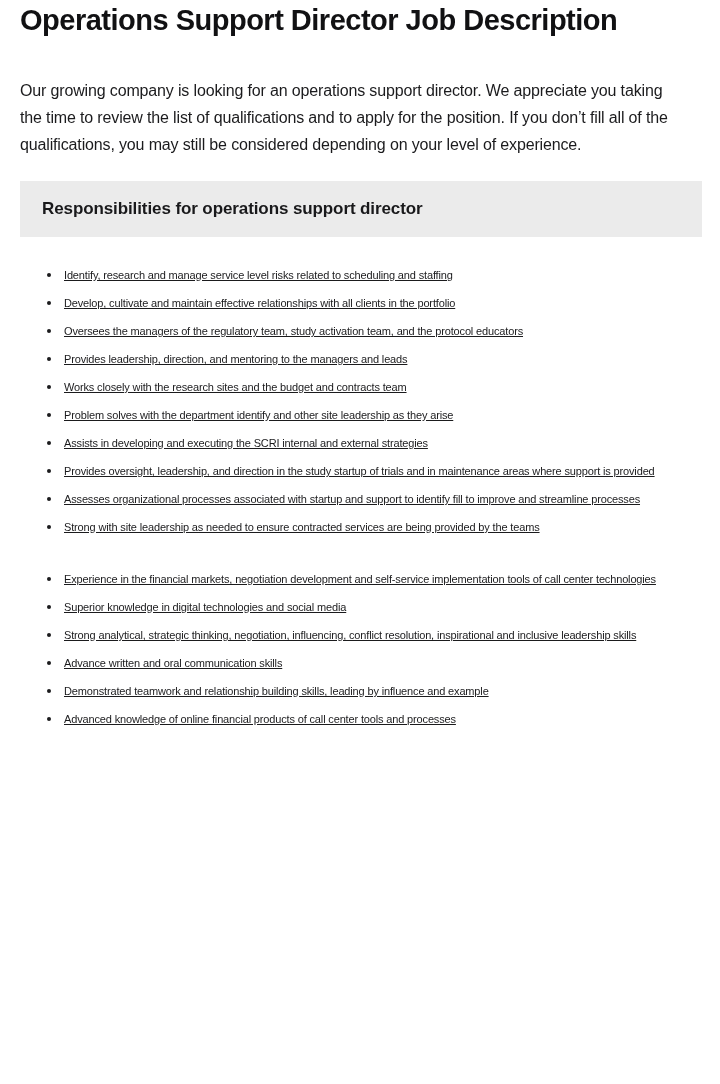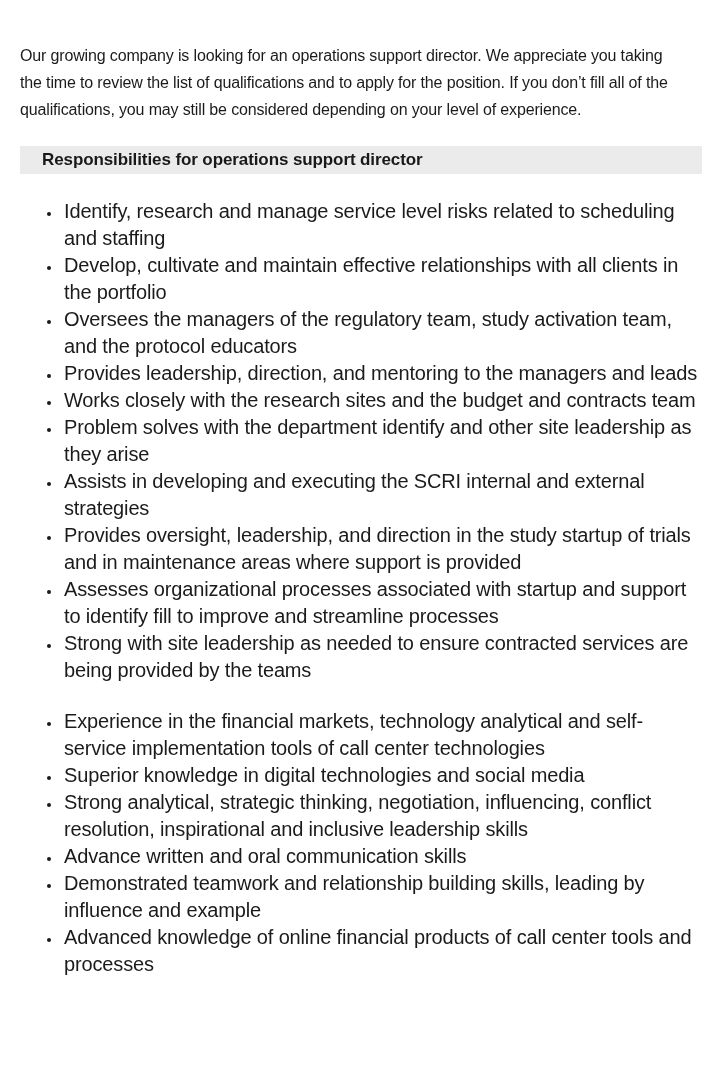--- a/index.html
+++ b/index.html
@@ -34,55 +34,57 @@
     font-size: 16px;
     line-height: 27px;
     letter-spacing: -0.15px;
     max-width: 668px;
   }
   .section {
     margin: 0;
   }
   .section-heading {
     margin-top: 23px;
-    height: 28px;
+    height: 56px;
     background: #ebebeb;
     display: flex;
     align-items: center;
     padding-left: 22px;
     box-sizing: border-box;
   }
   .section-heading-label {
     font-size: 17px;
     font-weight: 700;
     letter-spacing: -0.1px;
     color: #19191b;
   }
   ul.bullet-list {
     margin: 24px 0 16px 0;
     padding: 0 0 0 42px;
     list-style: disc outside;
   }
   ul.bullet-list li {
-    font-size: 20px;
+    font-size: 11px;
     line-height: 27px;
     letter-spacing: -0.15px;
     padding-left: 2px;
     max-width: 636px;
+    text-decoration: underline;
   }
   ul.bullet-list li::marker {
     font-size: 13px;
     color: #1b1b1d;
   }
 </style>
 </head>
 <body>
 
 <main class="page">
 
+  <h1 class="page-title">Operations Support Director Job Description</h1>
 
   <p class="intro">Our growing company is looking for an operations support director. We appreciate you taking the time to review the list of qualifications and to apply for the position. If you don’t fill all of the qualifications, you may still be considered depending on your level of experience.</p>
 
   <section class="section">
     <div class="section-heading">
       <span class="section-heading-label">Responsibilities for operations support director</span>
     </div>
     <ul class="bullet-list">
         <li>Identify, research and manage service level risks related to scheduling and staffing</li>
         <li>Develop, cultivate and maintain effective relationships with all clients in the portfolio</li>
@@ -92,21 +94,21 @@
         <li>Problem solves with the department identify and other site leadership as they arise</li>
         <li>Assists in developing and executing the SCRI internal and external strategies</li>
         <li>Provides oversight, leadership, and direction in the study startup of trials and in maintenance areas where support is provided</li>
         <li>Assesses organizational processes associated with startup and support to identify fill to improve and streamline processes</li>
         <li>Strong with site leadership as needed to ensure contracted services are being provided by the teams</li>
       </ul>
   </section>
 
   <section class="section">
     <ul class="bullet-list">
-        <li>Experience in the financial markets, technology analytical and self-service implementation tools of call center technologies</li>
+        <li>Experience in the financial markets, negotiation development and self-service implementation tools of call center technologies</li>
         <li>Superior knowledge in digital technologies and social media</li>
         <li>Strong analytical, strategic thinking, negotiation, influencing, conflict resolution, inspirational and inclusive leadership skills</li>
         <li>Advance written and oral communication skills</li>
         <li>Demonstrated teamwork and relationship building skills, leading by influence and example</li>
         <li>Advanced knowledge of online financial products of call center tools and processes</li>
       </ul>
   </section>
 
 </main>
 

